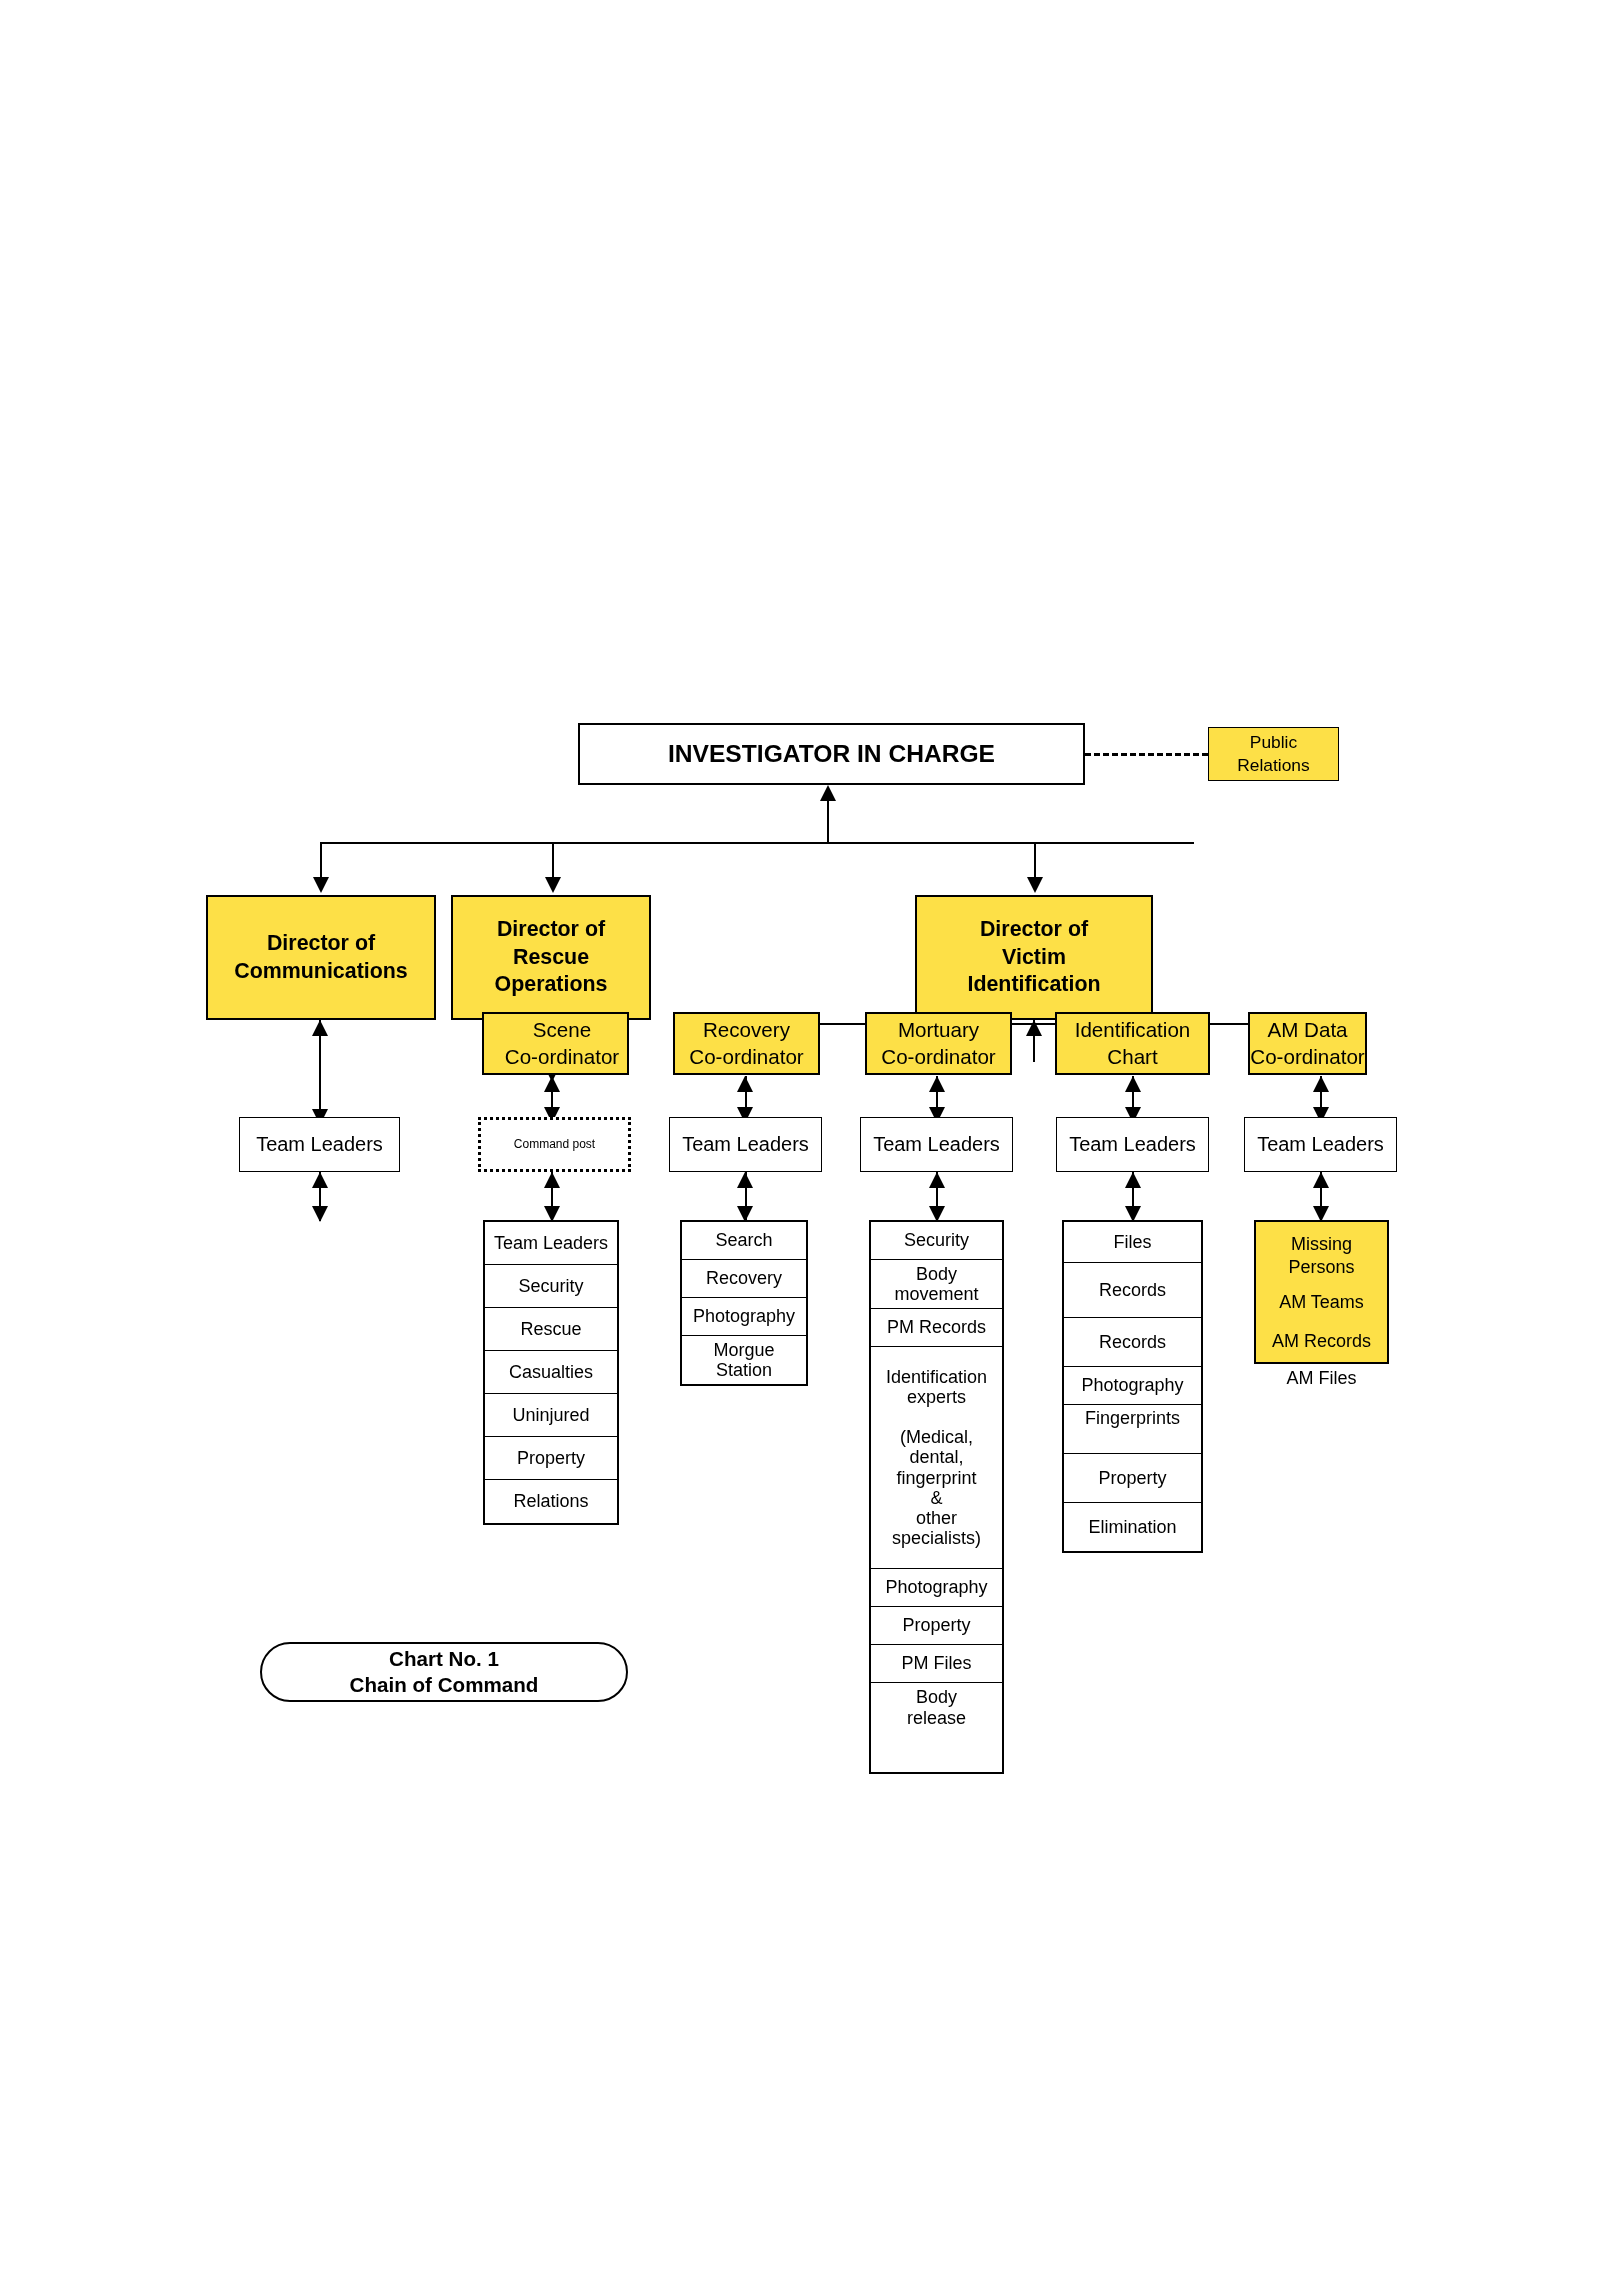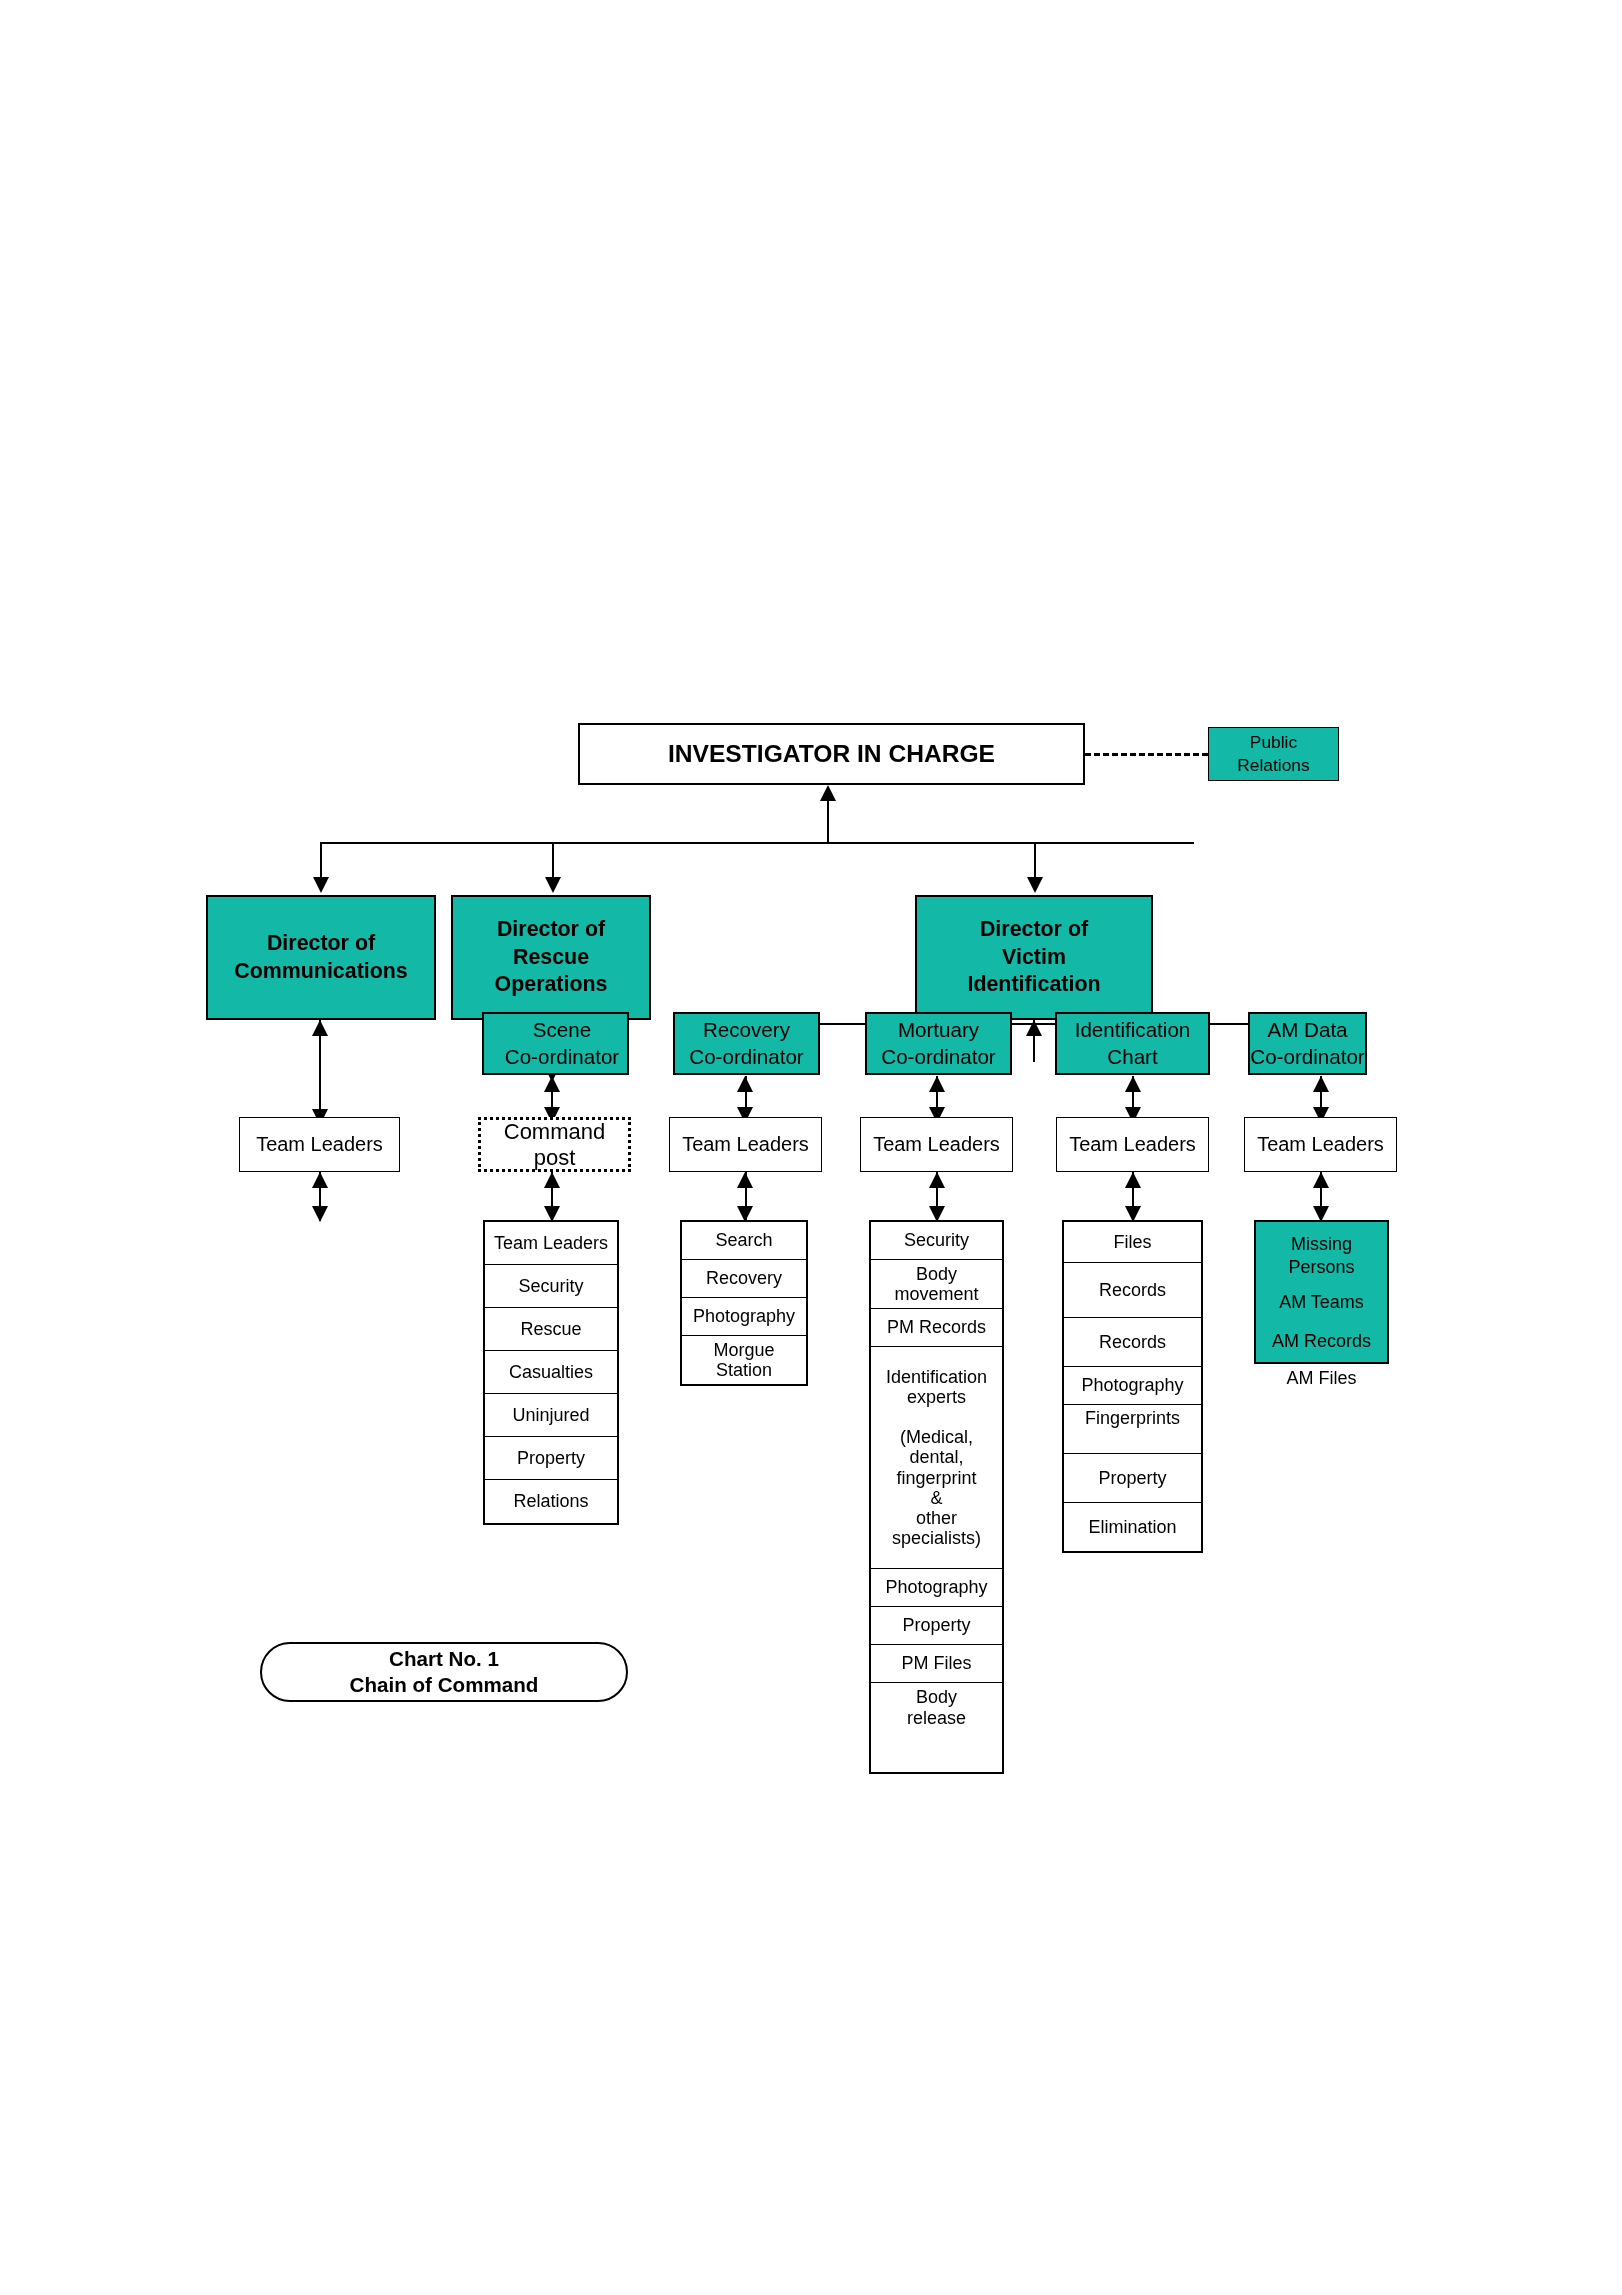--- a/index.html
+++ b/index.html
@@ -11,21 +11,21 @@
        display:flex;align-items:center;justify-content:center;text-align:center;line-height:1.15;}
   .box.thin{border-width:1.6px;}
   .box.dotted{border:2.4px dotted #000;}
   .bold{font-weight:bold;}
 
   .stack{position:absolute;box-sizing:border-box;border:2.4px solid #000;background:#fff;display:flex;flex-direction:column;}
   .stack .cell{box-sizing:border-box;border-bottom:1.6px solid #000;display:flex;align-items:center;
                justify-content:center;text-align:center;line-height:1.12;}
   .stack .cell:last-child{border-bottom:none;}
 
-  .plainbox{position:absolute;box-sizing:border-box;border:2.4px solid #000;background:#14b8a6;
+  .plainbox{position:absolute;box-sizing:border-box;border:2.4px solid #000;background:#fde047;
             display:flex;flex-direction:column;align-items:center;justify-content:center;text-align:center;}
   .plainbox .ln{line-height:1.30;}
 
   .caption{position:absolute;box-sizing:border-box;border:2.4px solid #000;border-radius:48px;background:#fff;
            display:flex;flex-direction:column;align-items:center;justify-content:center;
            text-align:center;font-weight:bold;line-height:1.28;}
 
   
   .vline{position:absolute;background:#000;width:2.4px;}
   .hline{position:absolute;background:#000;height:2.4px;}
@@ -145,21 +145,21 @@
   <div class="vline" style="left:1132px;top:1076px;height:48px;"></div>
   <div class="arrowup" style="left:1125px;top:1076px;"></div>
   <div class="arrowdown" style="left:1125px;top:1107px;"></div>
 
   <div class="vline" style="left:1320px;top:1076px;height:48px;"></div>
   <div class="arrowup" style="left:1313px;top:1076px;"></div>
   <div class="arrowdown" style="left:1313px;top:1107px;"></div>
 
   <div class="box thin" style="left:239px;top:1117px;width:161px;height:55px;font-size:20px;">Team Leaders</div>
 
-  <div class="box dotted" style="left:478px;top:1117px;width:153px;height:55px;font-size:22px;border-width:3.2px;">Command post</div>
+  <div class="box dotted" style="left:478px;top:1117px;width:153px;height:55px;font-size:12px;border-width:3.2px;text-align:right;">Command post</div>
 
   <div class="box thin" style="left:669px;top:1117px;width:153px;height:55px;font-size:20px;">Team Leaders</div>
 
   <div class="box thin" style="left:860px;top:1117px;width:153px;height:55px;font-size:20px;">Team Leaders</div>
 
   <div class="box thin" style="left:1056px;top:1117px;width:153px;height:55px;font-size:20px;">Team Leaders</div>
 
   <div class="box thin" style="left:1244px;top:1117px;width:153px;height:55px;font-size:20px;">Team Leaders</div>
 
   <div class="vline" style="left:319px;top:1172px;height:49px;"></div>

